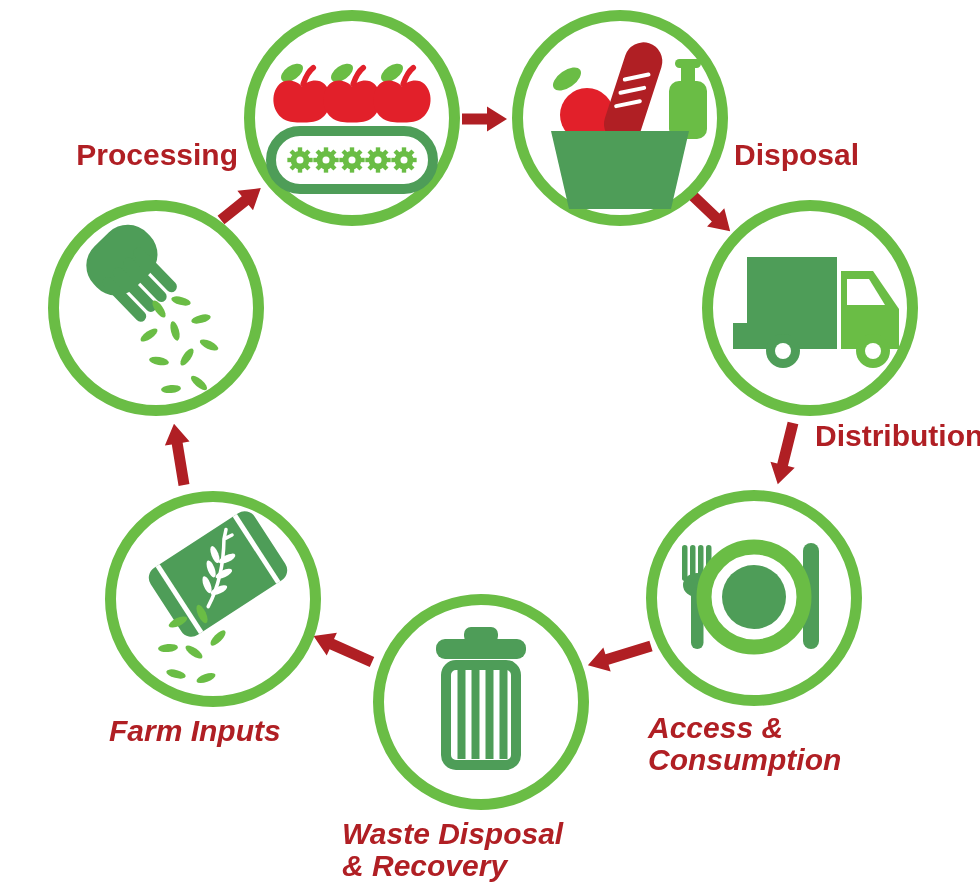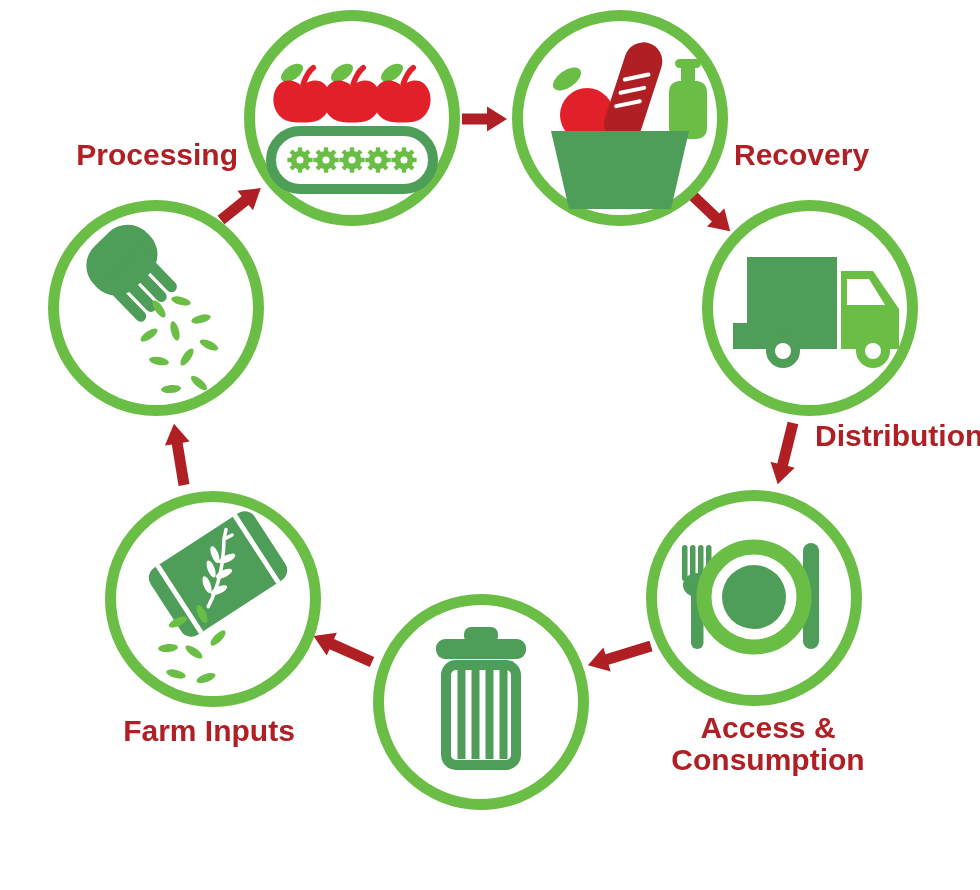--- a/index.html
+++ b/index.html
@@ -16,21 +16,21 @@
   .node{
     position:absolute;width:216px;height:216px;box-sizing:border-box;
     border:11px solid var(--ring-green,#6abd45);border-radius:50%;background:#fff;
     display:flex;align-items:center;justify-content:center;
   }
   .node svg{width:194px;height:194px;display:block;}
   .label{
     position:absolute;font-weight:700;font-size:30px;line-height:1.07;
     color:var(--dark-red,#b01f24);white-space:pre-line;letter-spacing:0;
   }
-  .ta-r{text-align:right;} .ta-c{text-align:center;}
+  .ta-r{text-align:right;} .ta-c{font-style:italic;}
   .arrows-layer{position:absolute;left:0;top:0;}
   .defs-holder{position:absolute;width:0;height:0;overflow:hidden;}
 </style>
 </head>
 <body>
 
 <div class="canvas">
 
   <svg class="defs-holder" aria-hidden="true">
     <defs>
@@ -189,19 +189,21 @@
         <use href="#seed" transform="translate(100,150) rotate(10)"></use>
         <use href="#seed" transform="translate(128,146) rotate(-55)"></use>
         <use href="#seed" transform="translate(150,134) rotate(25)"></use>
         <use href="#seed" transform="translate(112,178) rotate(-5)"></use>
         <use href="#seed" transform="translate(140,172) rotate(40)"></use>
       </g>
     </svg>
   </div>
 
   <div class="label ta-r" style="left:38px;top:139px;width:200px">Processing</div>
-  <div class="label" style="left:734px;top:139px">Recovery</div>
+  <div class="label" style="left:734px;top:139px">Disposal</div>
   <div class="label" style="left:815px;top:420px">Distribution</div>
   <div class="label ta-c" style="left:648px;top:712px;width:240px">Access &amp;
 Consumption</div>
+  <div class="label ta-c" style="left:342px;top:818px;width:280px">Waste Disposal
+&amp; Recovery</div>
   <div class="label ta-c" style="left:109px;top:715px;width:200px">Farm Inputs</div>
 
 </div>
 
 </body></html>

